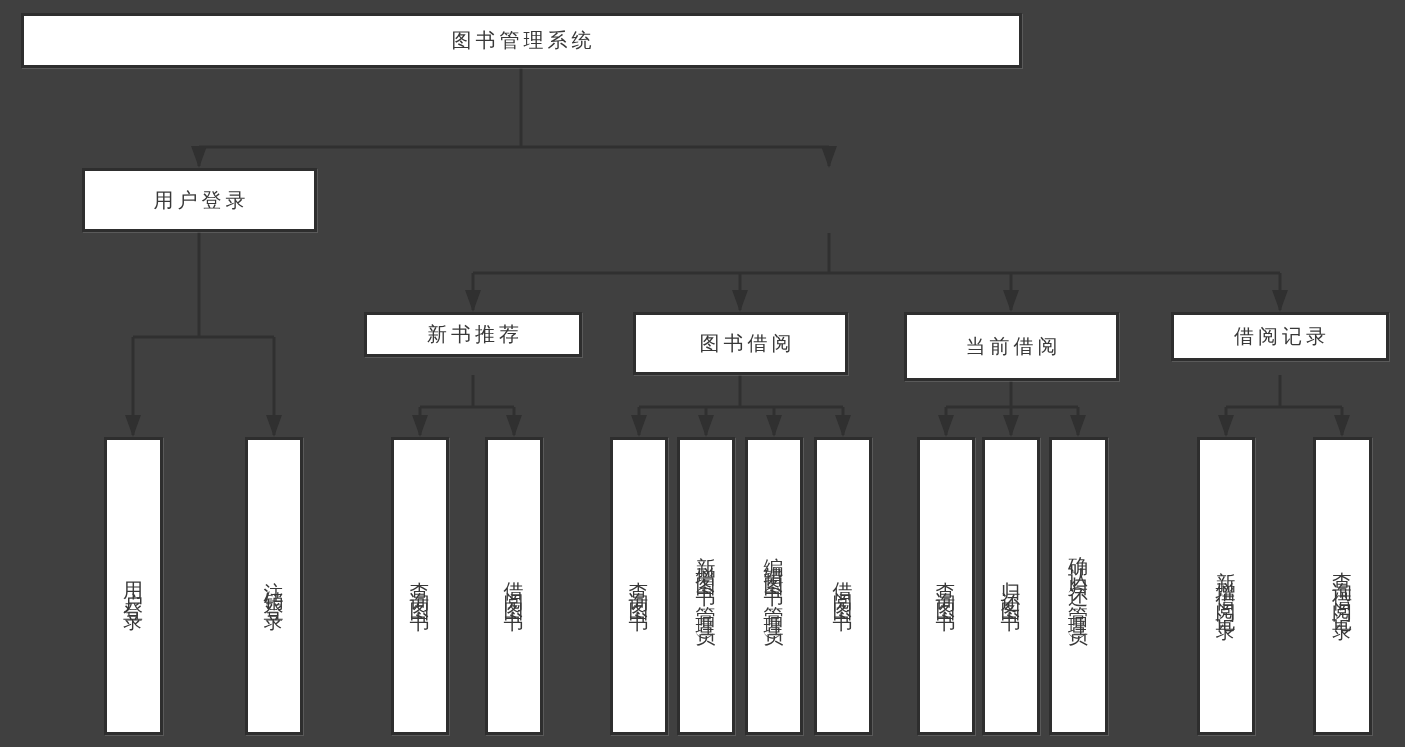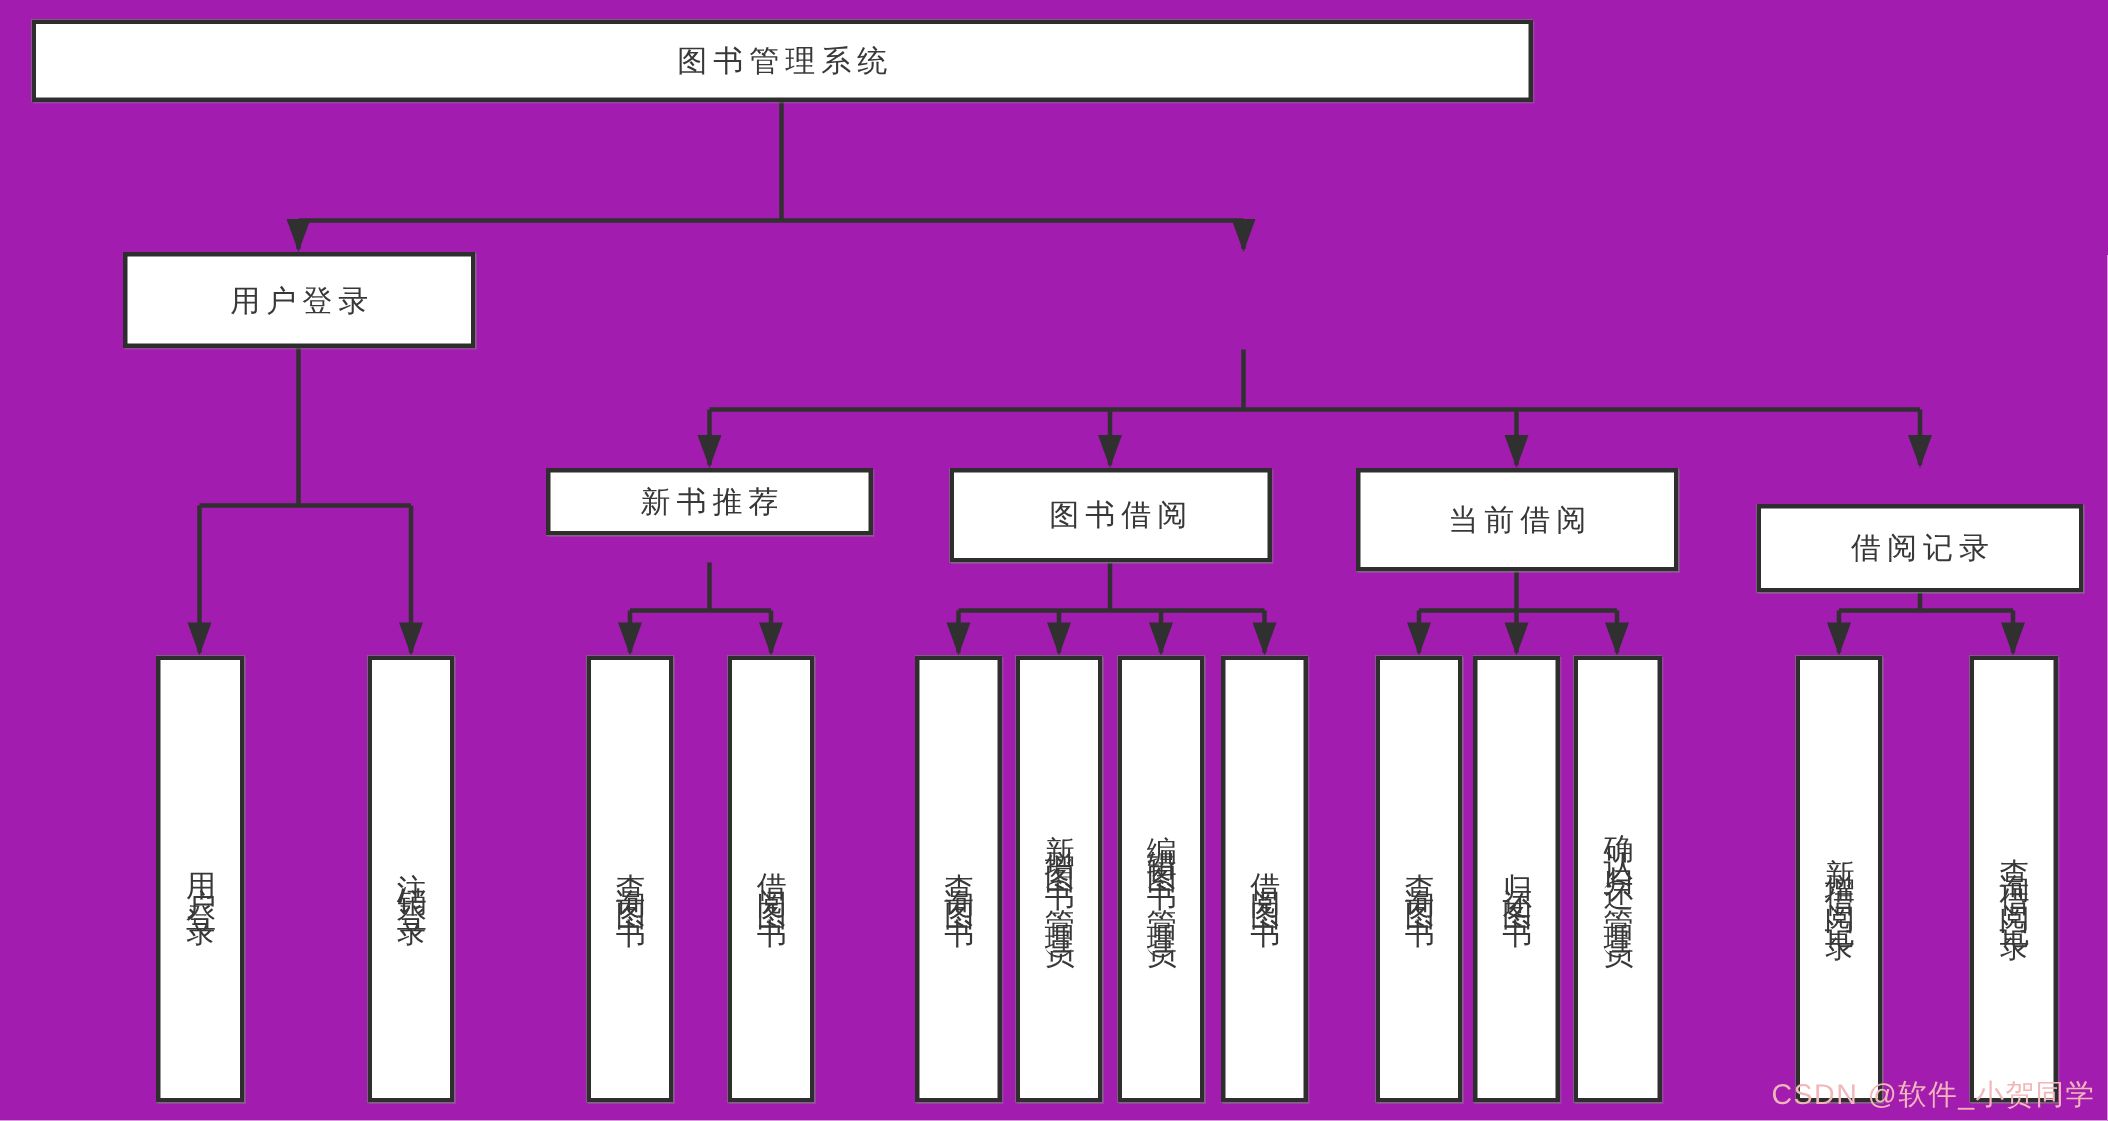--- a/index.html
+++ b/index.html
@@ -1,17 +1,17 @@
 <!DOCTYPE html>
 <html><head>
 <meta charset="utf-8">
 <style>
   html,body{margin:0;padding:0;background:#fff;}
   .canvas{
-    position:relative;width:1405px;height:747px;background:#a21caf;
+    position:relative;width:1405px;height:747px;background:#404040;
     overflow:hidden;font-family:"Liberation Sans","DejaVu Sans",sans-serif;
   }
   .wires{position:absolute;left:0;top:0;pointer-events:none;}
   .node{
     position:absolute;background:#ffffff;border:3px solid #2e2e2e;
     box-sizing:border-box;display:flex;align-items:center;justify-content:center;
     color:#383838;box-shadow:1px 1px 0 rgba(140,140,140,0.35);
   }
   .hbox .lbl{font-size:20px;letter-spacing:4px;text-indent:4px;white-space:nowrap;}
   .vbox .lbl{
@@ -81,21 +81,21 @@
 
   <div class="node hbox" style="left:364px;top:312px;width:218px;height:45px;">
     <span class="lbl">新书推荐</span>
   </div>
   <div class="node hbox" style="left:633px;top:312px;width:215px;height:63px;padding-left:10px;">
     <span class="lbl">图书借阅</span>
   </div>
   <div class="node hbox" style="left:904px;top:312px;width:215px;height:69px;">
     <span class="lbl">当前借阅</span>
   </div>
-  <div class="node hbox" style="left:1171px;top:312px;width:218px;height:59px;margin-top:24px;">
+  <div class="node hbox" style="left:1171px;top:312px;width:218px;height:49px;">
     <span class="lbl">借阅记录</span>
   </div>
 
   <div class="node vbox" style="left:104px;top:437px;width:59px;height:298px;">
     <span class="lbl">用户登录</span>
   </div>
   <div class="node vbox" style="left:245px;top:437px;width:58px;height:298px;">
     <span class="lbl">注销登录</span>
   </div>
 
@@ -129,15 +129,14 @@
     <span class="lbl">确认归还（管理员）</span>
   </div>
 
   <div class="node vbox" style="left:1197px;top:437px;width:58px;height:298px;">
     <span class="lbl">新增借阅记录</span>
   </div>
   <div class="node vbox" style="left:1313px;top:437px;width:59px;height:298px;">
     <span class="lbl">查询借阅记录</span>
   </div>
 
-  <div class="watermark">CSDN @软件_小贺同学</div>
 
 </div>
 
 </body></html>

